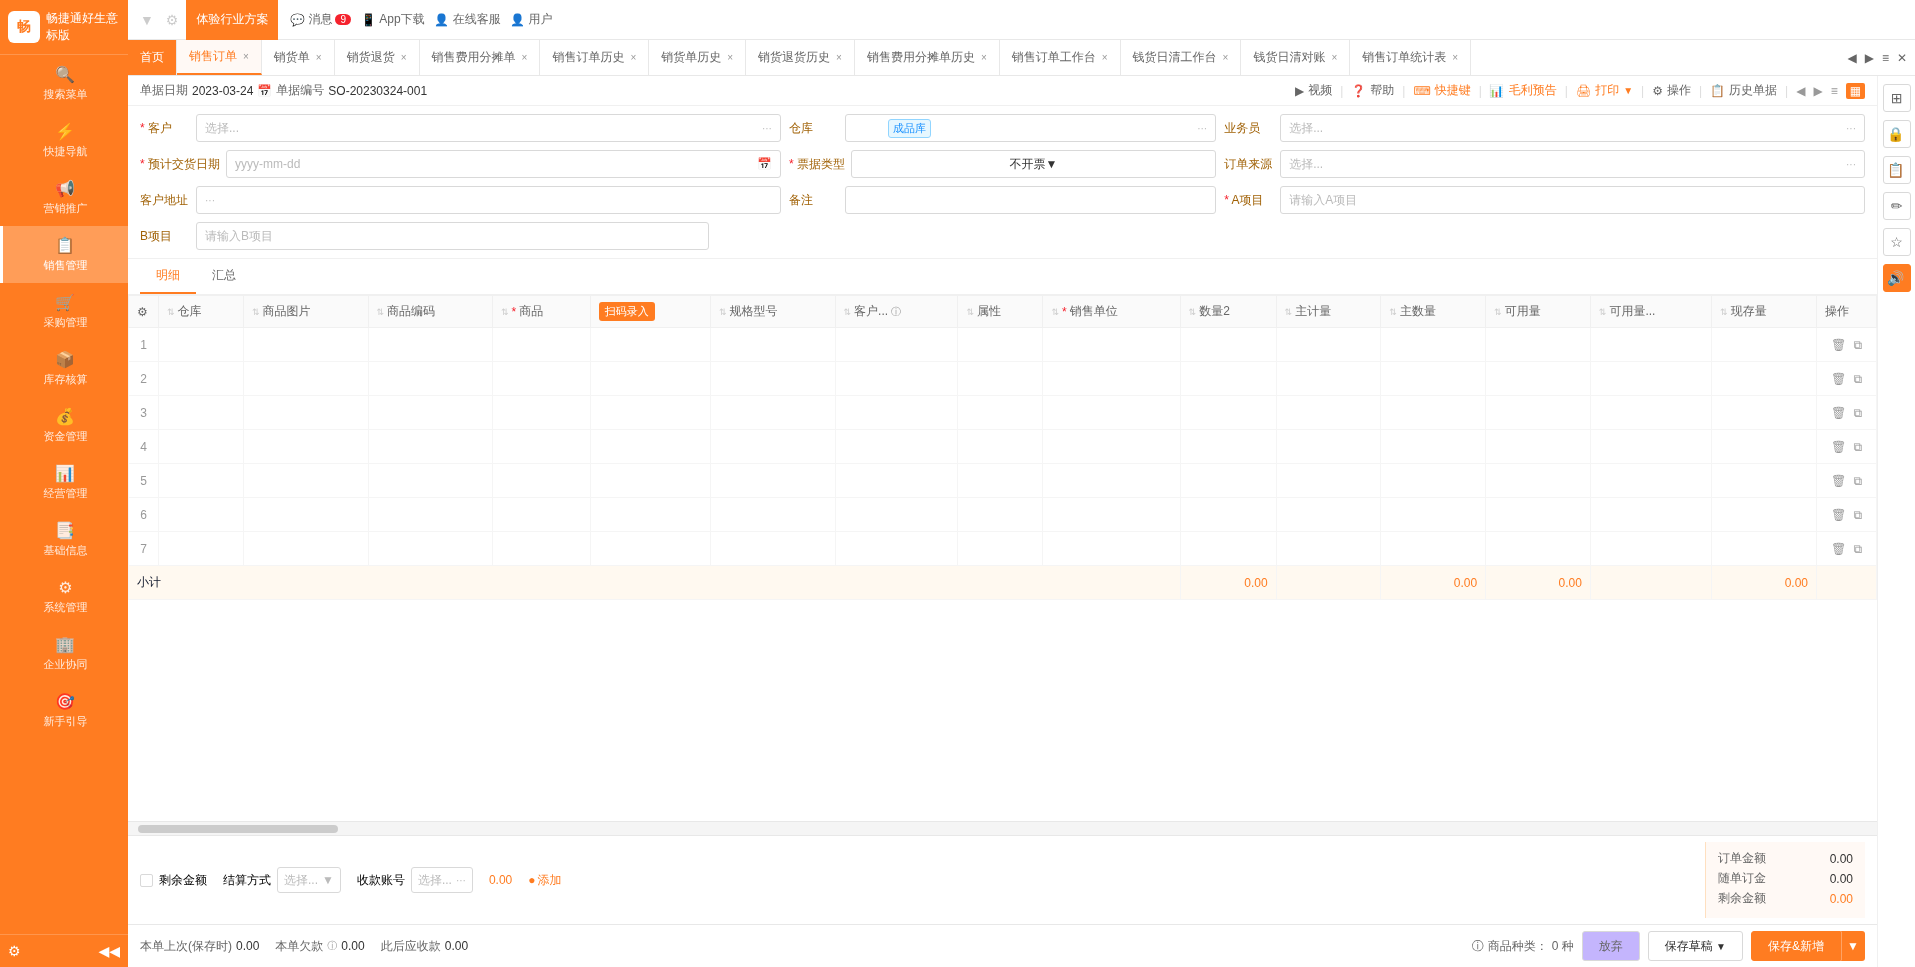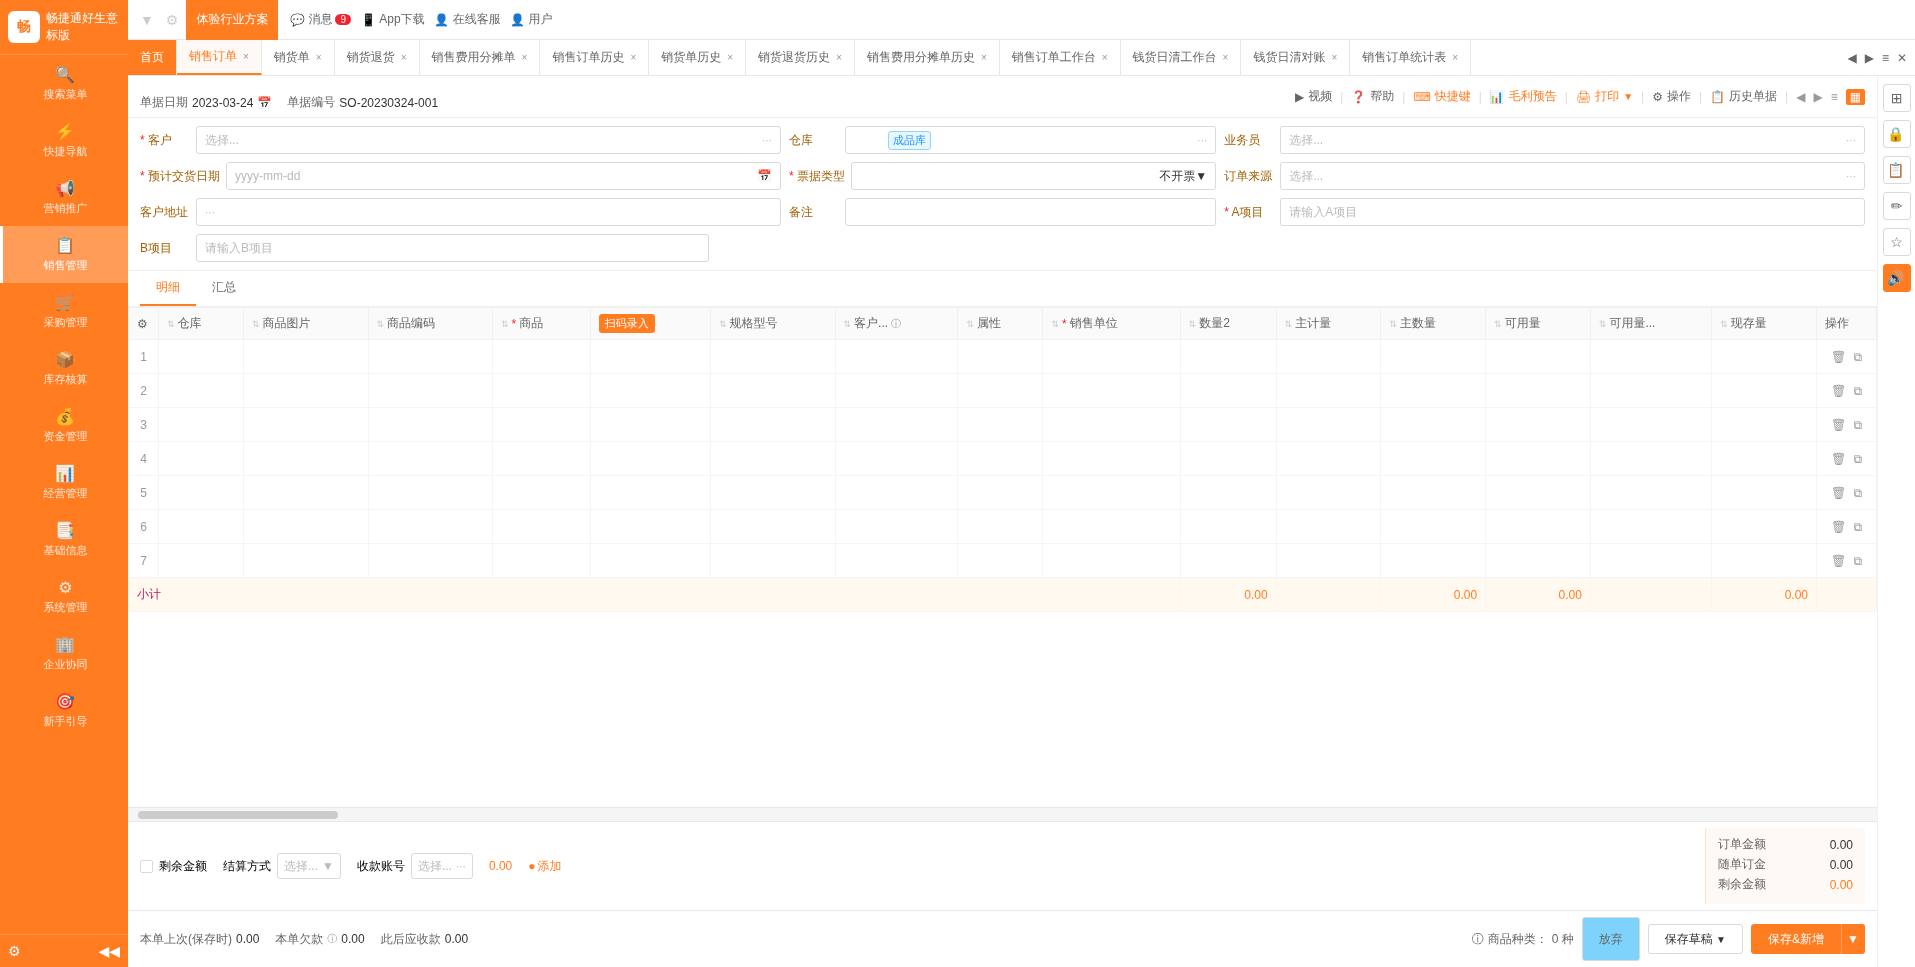--- a/index.html
+++ b/index.html
@@ -39,40 +39,40 @@
     .tab-close { font-size: 10px; color: #999; cursor: pointer; margin-left: 2px; }
     .tab.home { background: #ff7c21; color: #fff; }
     .tab-end-btns { display: flex; align-items: center; margin-left: auto; padding-right: 4px; }
     .tab-end-btn { padding: 0 4px; cursor: pointer; color: #666; }
 
     
     .form-container { background: #fff; margin: 0; padding: 0; flex-shrink: 0; }
 
     
     .toolbar-row { display: flex; align-items: center; padding: 6px 12px; border-bottom: 1px solid #f0f0f0; gap: 8px; flex-wrap: wrap; }
-    .toolbar-left { display: flex; align-items: center; gap: 15px; flex: 1; margin-top: 12px; }
+    .toolbar-left { display: flex; align-items: center; gap: 4px; flex: 1; }
     .toolbar-right { display: flex; align-items: center; gap: 8px; }
     .field-label { color: #666; font-size: 12px; white-space: nowrap; }
     .field-value { color: #333; font-size: 12px; }
     .date-field { display: flex; align-items: center; gap: 4px; }
     .doc-no { display: flex; align-items: center; gap: 4px; }
     .toolbar-action { display: flex; align-items: center; gap: 4px; color: #666; cursor: pointer; font-size: 12px; }
     .toolbar-action.orange { color: #ff7c21; }
     .toolbar-action-sep { color: #ddd; }
 
     
     .form-fields { padding: 8px 12px; display: flex; flex-direction: column; gap: 8px; border-bottom: 1px solid #f0f0f0; }
     .form-row { display: flex; align-items: center; gap: 8px; }
     .form-field { display: flex; align-items: center; gap: 6px; flex: 1; }
     .form-field-label { color: #a16207; font-size: 12px; white-space: nowrap; min-width: 50px; }
     .required::before { content: '* '; color: #f5222d; }
     .form-input { flex: 1; height: 28px; border: 1px solid #d9d9d9; border-radius: 3px; padding: 0 8px; color: #999; font-size: 12px; display: flex; align-items: center; position: relative; cursor: pointer; background: #fff; }
     .form-input.placeholder { color: #bbb; }
     .form-input-dots { color: #bbb; margin-left: auto; font-size: 10px; }
-    .form-select { flex: 1; height: 28px; border: 1px solid #d9d9d9; border-radius: 3px; padding: 0 8px; color: #333; font-size: 12px; display: flex; align-items: center; justify-content: flex-end; cursor: pointer; background: #fff; }
+    .form-select { flex: 1; height: 28px; border: 1px solid #d9d9d9; border-radius: 3px; padding: 0 8px; color: #333; font-size: 12px; display: flex; align-items: center; justify-content: center; cursor: pointer; background: #fff; }
     .form-date { flex: 1; height: 28px; border: 1px solid #d9d9d9; border-radius: 3px; padding: 0 8px; color: #bbb; font-size: 12px; display: flex; align-items: center; justify-content: space-between; cursor: pointer; background: #fff; }
     .form-text { flex: 1; height: 28px; border: 1px solid #d9d9d9; border-radius: 3px; padding: 0 8px; color: #bbb; font-size: 12px; display: flex; align-items: center; cursor: text; background: #fff; }
     .warehouse-tag { background: #e6f7ff; color: #1890ff; border: 1px solid #91d5ff; border-radius: 3px; padding: 1px 4px; font-size: 11px; margin-right: 4px; margin-left: 34px; }
 
     
     .detail-tabs { display: flex; align-items: center; padding: 0 12px; border-bottom: 1px solid #f0f0f0; background: #fff; }
     .detail-tab { padding: 8px 16px; cursor: pointer; font-size: 13px; color: #666; border-bottom: 2px solid transparent; }
     .detail-tab.active { color: #ff7c21; border-bottom-color: #ff7c21; font-weight: 500; }
 
     
@@ -97,21 +97,21 @@
     .bottom-select { height: 26px; border: 1px solid #d9d9d9; border-radius: 3px; padding: 0 6px; color: #bbb; font-size: 12px; display: flex; align-items: center; gap: 4px; cursor: pointer; min-width: 60px; }
     .bottom-amount { color: #ff7c21; font-size: 12px; }
     .add-link { color: #ff7c21; cursor: pointer; display: flex; align-items: center; gap: 2px; }
 
     
     .status-bar { background: #fff; border-top: 1px solid #e8e8e8; padding: 6px 12px; display: flex; align-items: center; justify-content: space-between; flex-shrink: 0; }
     .status-left { display: flex; gap: 16px; align-items: center; }
     .status-item { display: flex; align-items: center; gap: 4px; font-size: 12px; color: #666; }
     .status-num { color: #333; }
     .status-right { display: flex; align-items: center; gap: 8px; }
-    .btn-discard { height: 44px; padding: 0 16px; border: 1px solid #d9d9d9; background: #7dd3fc; border-radius: 3px; color: #666; cursor: pointer; font-size: 12px; }
+    .btn-discard { height: 30px; padding: 0 16px; border: 1px solid #d9d9d9; background: #c4b5fd; border-radius: 3px; color: #666; cursor: pointer; font-size: 12px; }
     .btn-draft { height: 30px; padding: 0 16px; border: 1px solid #d9d9d9; background: #fff; border-radius: 3px; color: #333; cursor: pointer; font-size: 12px; }
     .btn-save { height: 30px; padding: 0 16px; background: #ff7c21; border: 1px solid #ff7c21; border-radius: 3px 0 0 3px; color: #fff; cursor: pointer; font-size: 12px; }
     .btn-save-more { height: 30px; width: 24px; background: #ff7c21; border: 1px solid #ff7c21; border-radius: 0 3px 3px 0; color: #fff; cursor: pointer; font-size: 12px; display: flex; align-items: center; justify-content: center; border-left: 1px solid rgba(255,255,255,0.3); }
 
     
     .summary-box { background: #fff9f5; border-left: 1px solid #ffe0c0; padding: 8px 12px; min-width: 160px; }
     .summary-row { display: flex; justify-content: space-between; align-items: center; gap: 16px; margin-bottom: 3px; font-size: 12px; }
     .summary-label { color: #666; }
     .summary-value { color: #333; font-weight: 500; }
     .summary-value.orange { color: #ff7c21; }
@@ -699,21 +699,21 @@
                 <td></td>
                 <td></td>
               <td style="text-align:center;">
                 <span style="cursor:pointer;color:#999;margin:0 2px;">🗑</span>
                 <span style="cursor:pointer;color:#999;margin:0 2px;">⧉</span>
               </td>
             </tr>
 
             <tr class="subtotal-row">
               <td colspan="10" style="padding-left:8px;">
-                <span style="color:#be185d;font-weight:500;">小计</span>
+                <span style="color:#0f172a;font-weight:500;">小计</span>
               </td>
               <td style="text-align:right;padding-right:8px;color:#ff7c21;">0.00</td>
               <td></td>
               <td style="text-align:right;padding-right:8px;color:#ff7c21;">0.00</td>
               <td style="text-align:right;padding-right:8px;color:#ff7c21;">0.00</td>
               <td></td>
               <td style="text-align:right;padding-right:8px;color:#ff7c21;">0.00</td>
               <td></td>
             </tr>
           </tbody>

